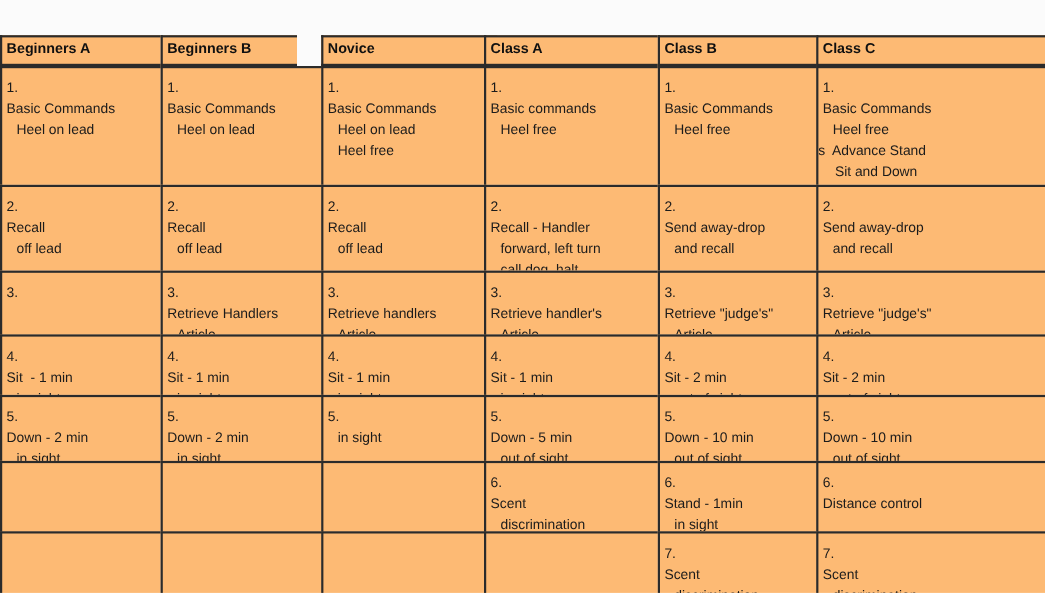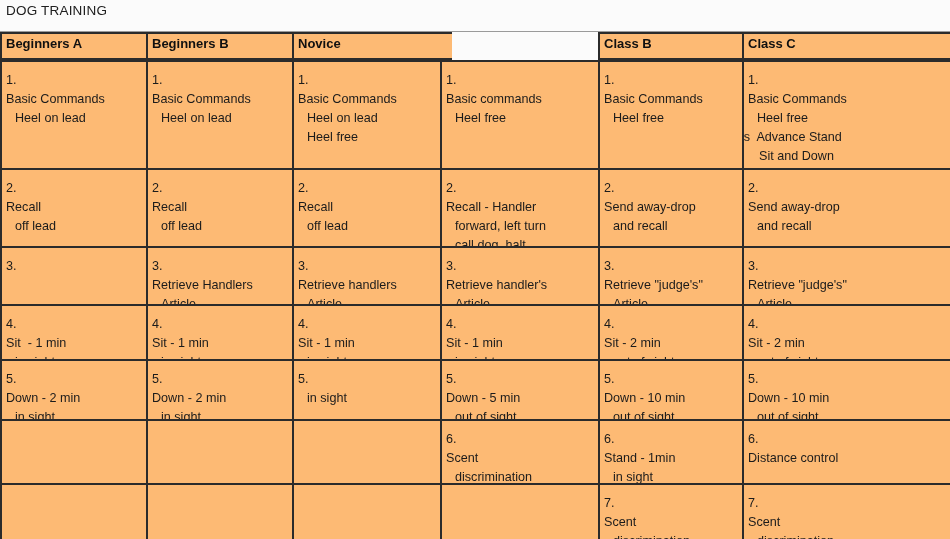--- a/index.html
+++ b/index.html
@@ -112,33 +112,33 @@
   .item .line.flush-ind {
     margin-left: -21px;
     padding-left: 32px;
   }
 </style>
 </head>
 <body>
 
 <div class="sheet">
 
-  <div class="title-row">
-    <div class="title-text">DOG TRAINING</div>
-  </div>
 
   <div class="grid" id="grid">
       <div class="cell head-cell" style="left: 0px; top: 0px; width: 146px; height: 28px;">
         <div class="head-label">Beginners A</div>
       </div>
-      <div class="cell head-cell" style="left: 146px; top: 0px; width: 148px; height: 28px;">
+      <div class="cell head-cell" style="left: 146px; top: 0px; width: 124px; height: 28px;">
         <div class="head-label">Beginners B</div>
       </div>
       <div class="cell head-cell" style="left: 292px; top: 0px; width: 160px; height: 28px;">
         <div class="head-label">Novice</div>
+      </div>
+      <div class="cell head-cell" style="left: 440px; top: 0px; width: 158px; height: 28px;">
+        <div class="head-label">Class A</div>
       </div>
       <div class="cell head-cell" style="left: 598px; top: 0px; width: 144px; height: 28px;">
         <div class="head-label">Class B</div>
       </div>
       <div class="cell head-cell last-col" style="left: 742px; top: 0px; width: 232px; height: 28px;">
         <div class="head-label">Class C</div>
       </div>
       <div class="cell" style="left: 0px; top: 28px; width: 146px; height: 108px;">
         <div class="item"><span class="num">1.</span><span class="lines"><span class="line">Basic Commands</span><span class="line ind">Heel on lead</span></span></div>
       </div>

